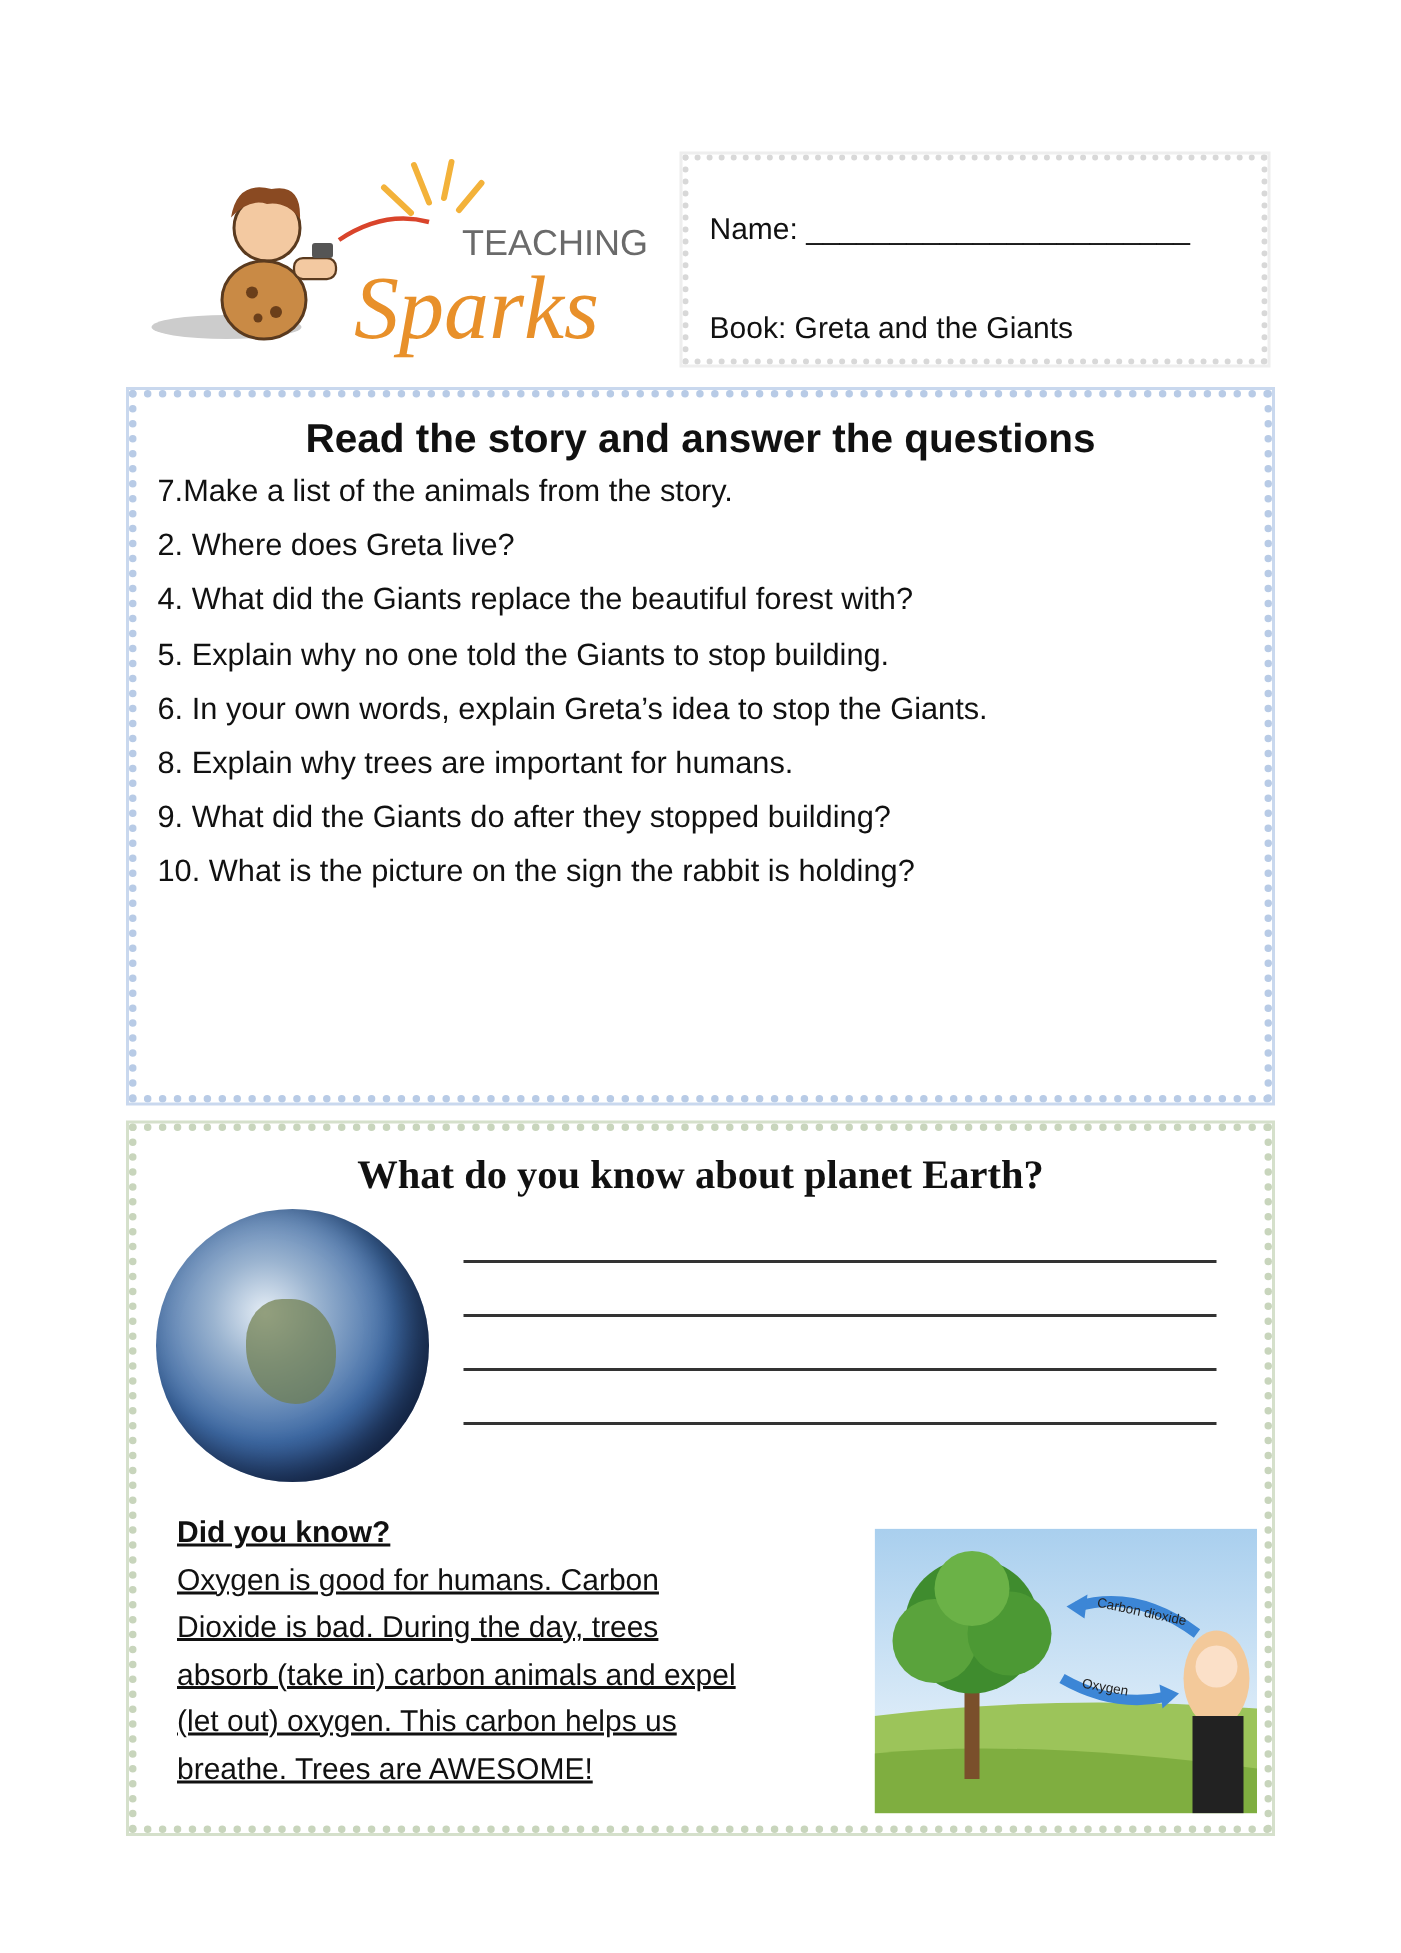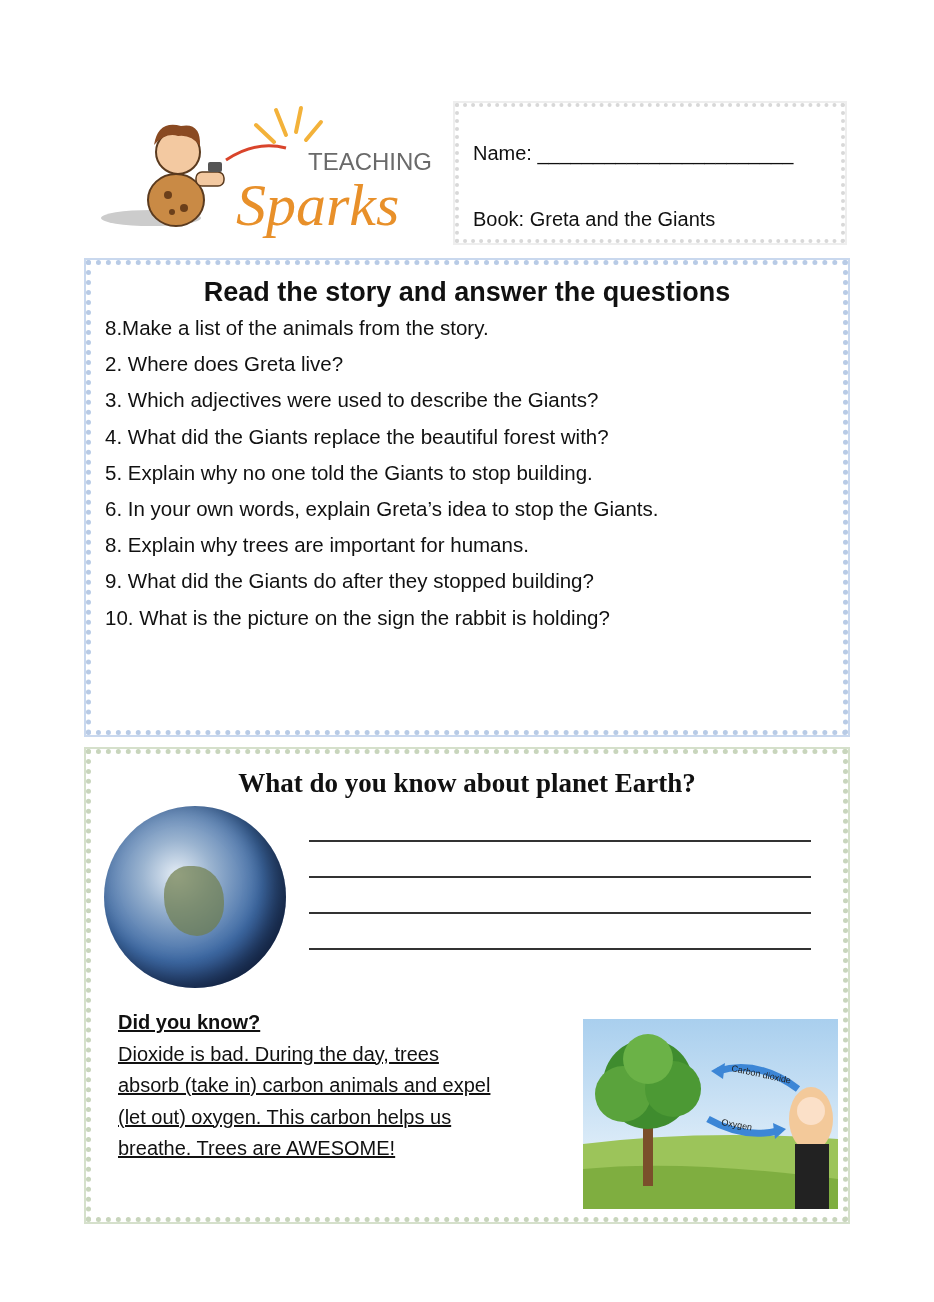--- a/index.html
+++ b/index.html
@@ -50,23 +50,22 @@
   <div class="row">
     <span>Name:</span>
     <span>_______________________</span>
   </div>
   <div class="row">Book: Greta and the Giants</div>
 </div>
 
 <div class="box-blue">
   <div class="heading" style="margin-top:12px;">Read the story and answer the questions</div>
   <div style="margin-top:2px;">
-    <div class="q">8.Make a list of the animals from the story.</div>
+    <div class="q">7.Make a list of the animals from the story.</div>
     <div class="q">2. Where does Greta live?</div>
-    <div class="q">3. Which adjectives were used to describe the Giants?</div>
     <div class="q">4. What did the Giants replace the beautiful forest with?</div>
     <div class="q">5. Explain why no one told the Giants to stop building.</div>
     <div class="q">6. In your own words, explain Greta’s idea to stop the Giants.</div>
     <div class="q">8. Explain why trees are important for humans.</div>
     <div class="q">9. What did the Giants do after they stopped building?</div>
     <div class="q">10. What is the picture on the sign the rabbit is holding?</div>
   </div>
 </div>
 
 <div class="box-green">
@@ -79,20 +78,21 @@
 
   <div class="lines">
     <div class="ln" style="top:86px;"></div>
     <div class="ln" style="top:122px;"></div>
     <div class="ln" style="top:158px;"></div>
     <div class="ln" style="top:194px;"></div>
   </div>
 
   <div class="fact">
     <div class="t">Did you know?</div>
+    <div>Oxygen is good for humans. Carbon</div>
     <div>Dioxide is bad. During the day, trees</div>
     <div>absorb (take in) carbon animals and expel</div>
     <div>(let out) oxygen. This carbon helps us</div>
     <div>breathe. Trees are AWESOME!</div>
   </div>
 
   <div style="position:absolute; left:492px; top:265px; width:255px; height:190px; overflow:hidden;">
     <svg width="255" height="190" viewBox="0 0 255 190">
       <defs>
         <linearGradient id="sky" x1="0" y1="0" x2="0" y2="1">

